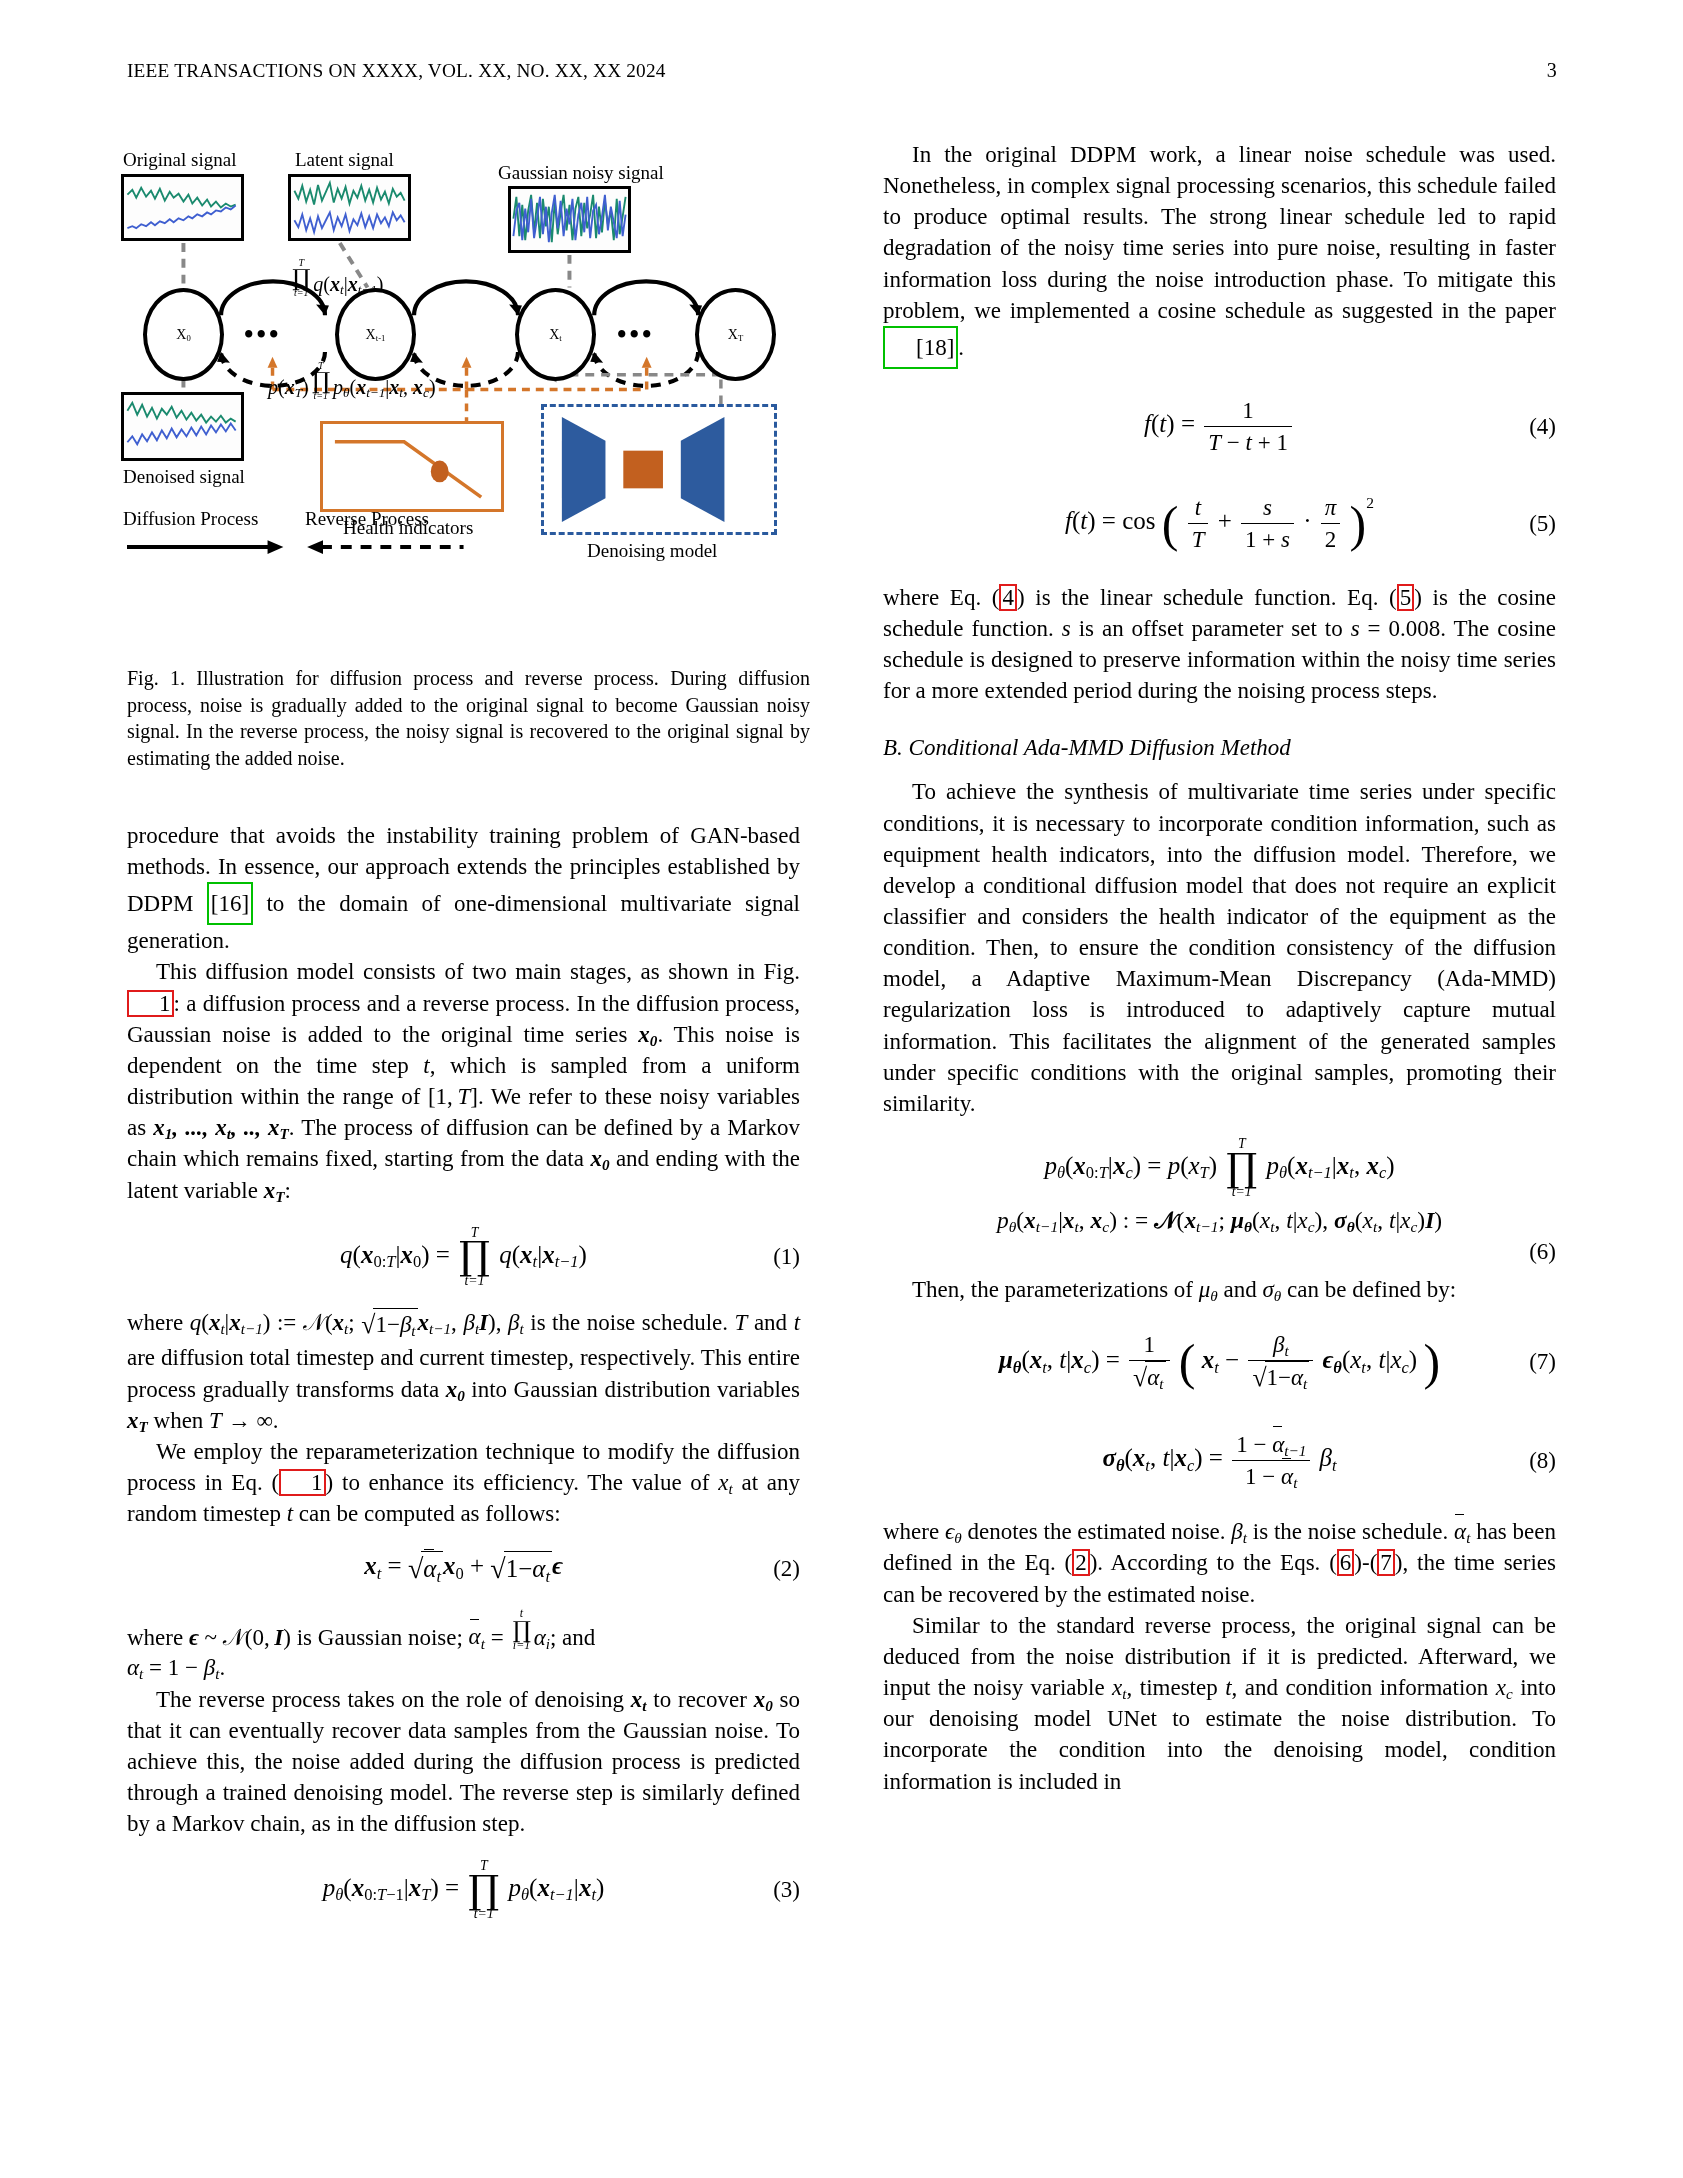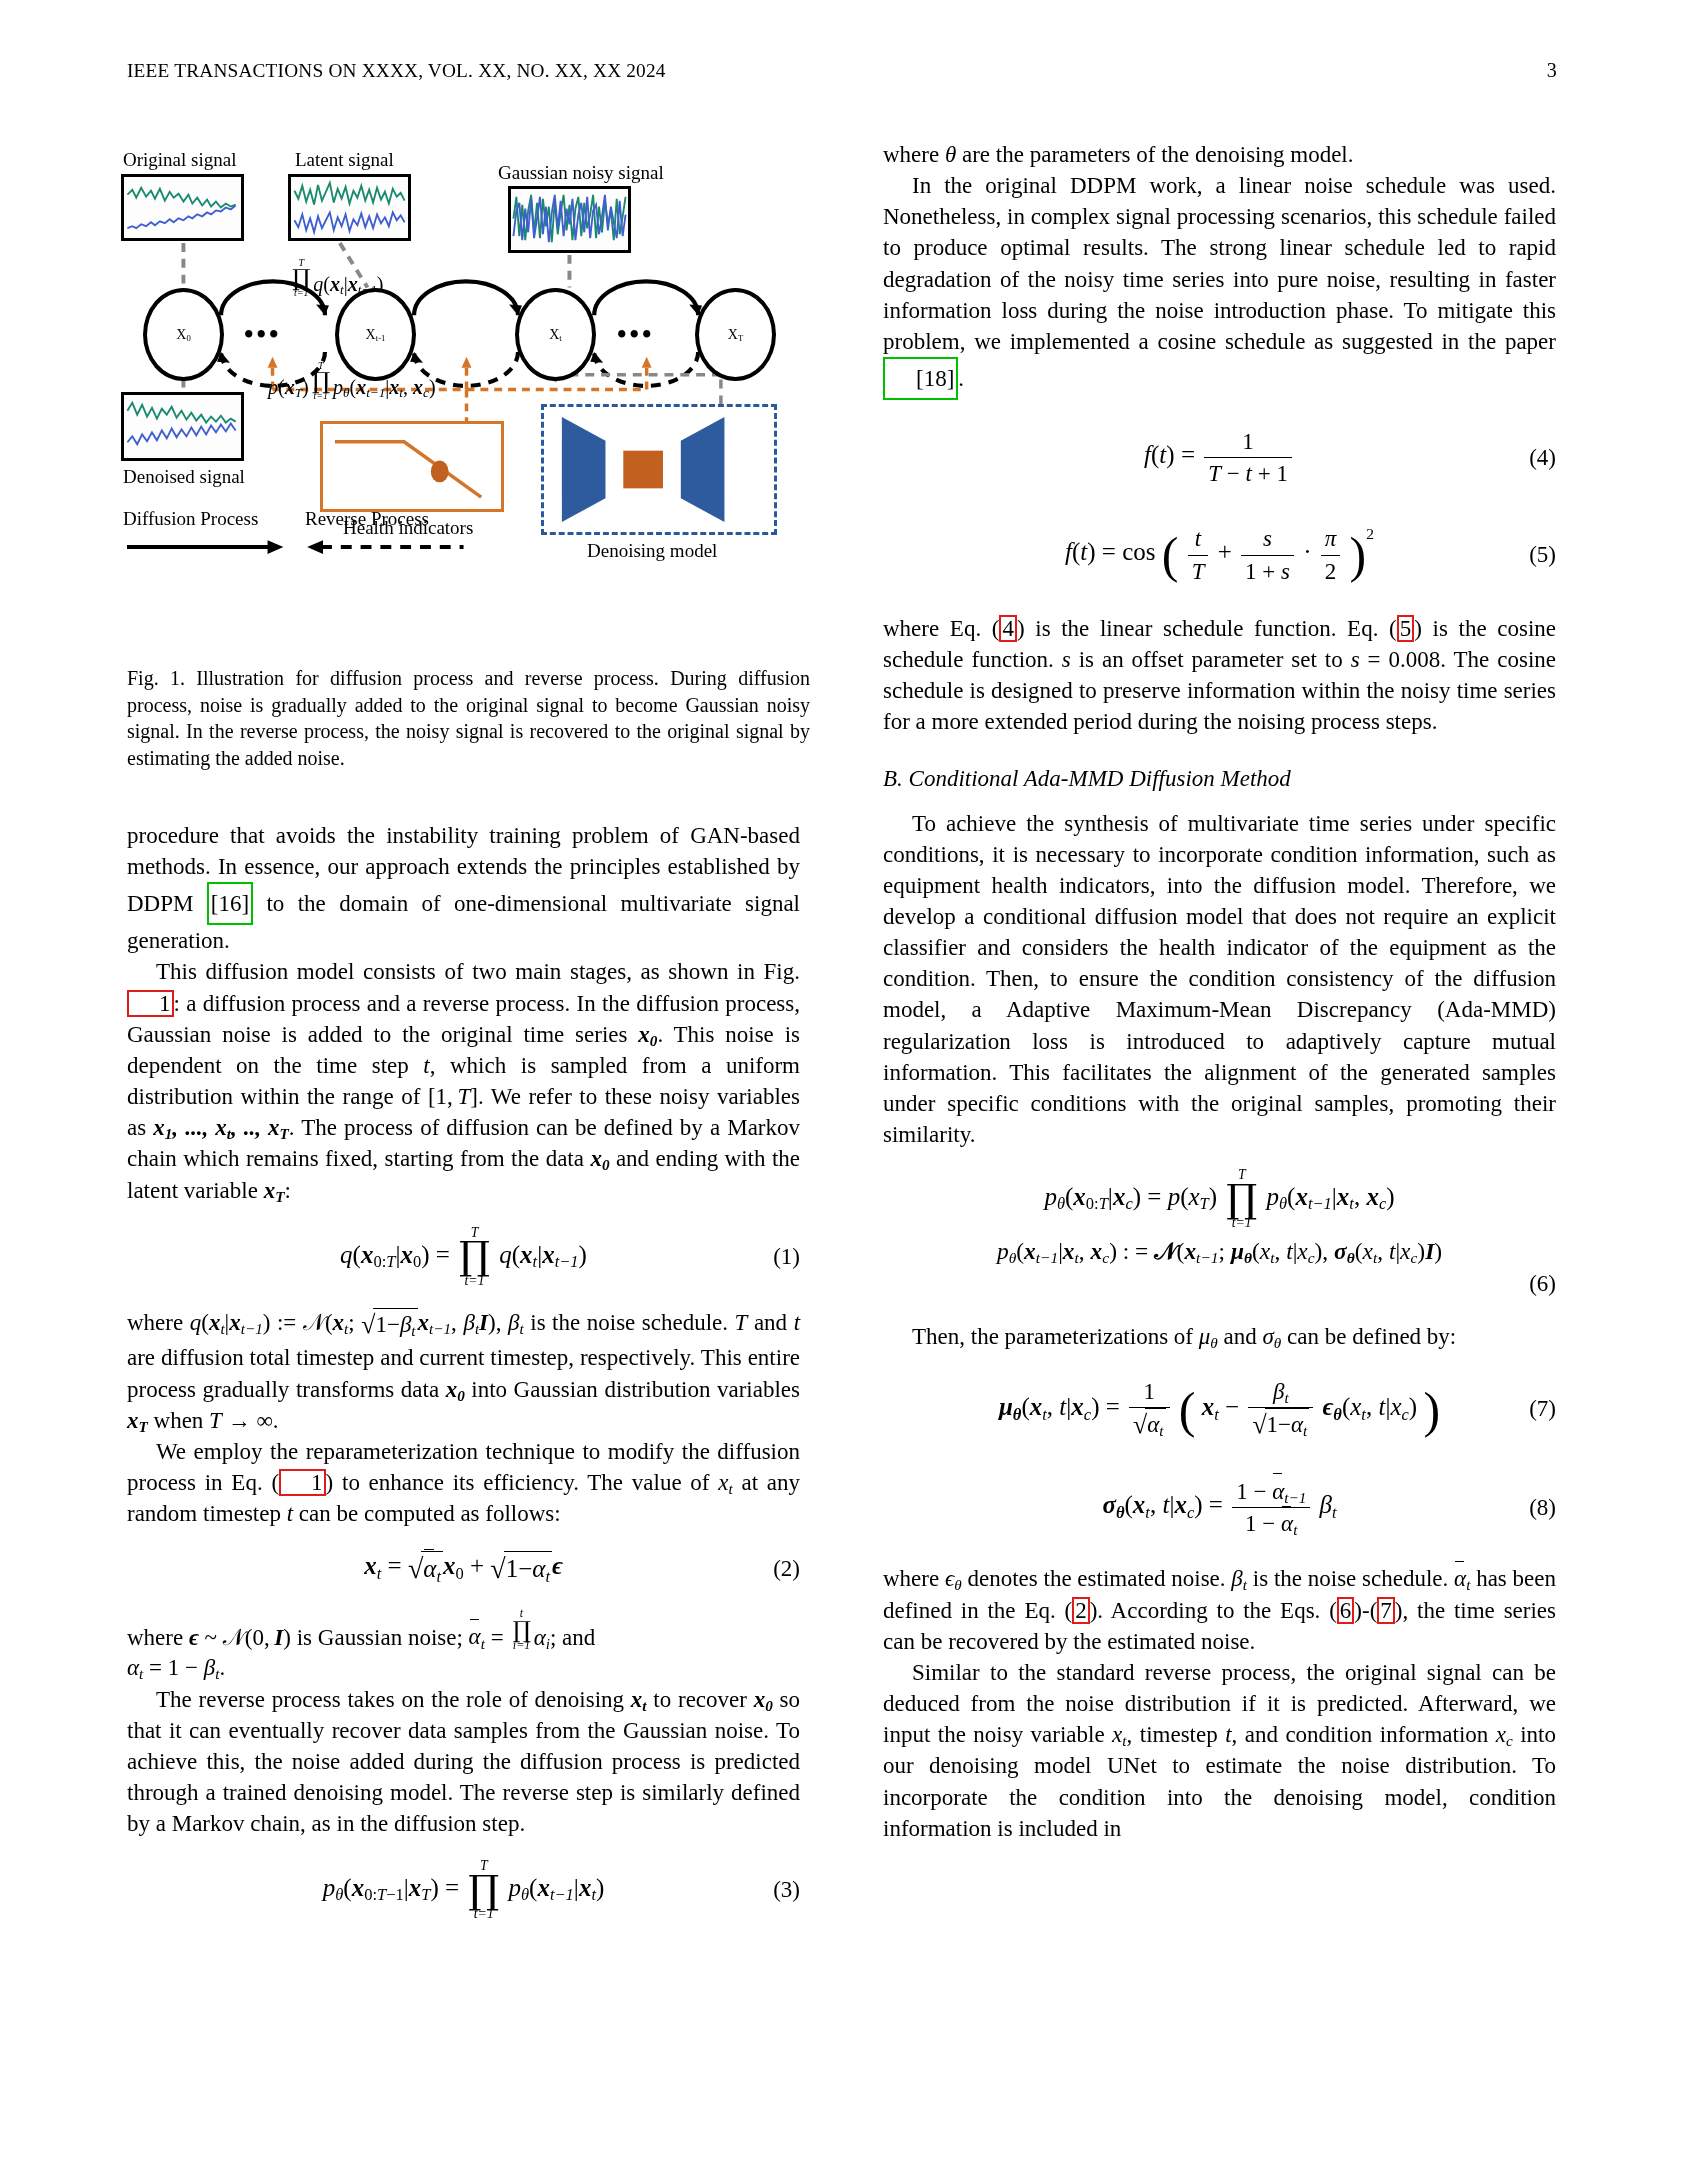--- a/index.html
+++ b/index.html
@@ -359,21 +359,20 @@
         <span class="mi">p</span><sub class="ms"><span class="mi">θ</span></sub><span class="mr">(</span><span class="mb">x</span><sub class="ms">0:<span class="mi">T</span>−1</sub><span class="mr">|</span><span class="mb">x</span><sub class="ms"><span class="mi">T</span></sub><span class="mr">) =</span>
         <span class="bigop"><span class="lim-top">T</span><span class="sym">∏</span><span class="lim-bot">t=1</span></span>
         <span class="mi">p</span><sub class="ms"><span class="mi">θ</span></sub><span class="mr">(</span><span class="mb">x</span><sub class="ms"><span class="mi">t−1</span></sub><span class="mr">|</span><span class="mb">x</span><sub class="ms"><span class="mi">t</span></sub><span class="mr">)</span>
       </span>
       <span class="tag">(3)</span>
     </div>
   </div>
 
   <div class="col col-right" style="top:139px;">
 
-    <p class="body noindent"><span>where </span><span class="mi">θ</span><span> are the parameters of the denoising model.</span></p>
 
     <p class="body"><span>In the original DDPM work, a linear noise schedule was used. Nonetheless, in complex signal processing scenarios, this schedule failed to produce optimal results. The strong linear schedule led to rapid degradation of the noisy time series into pure noise, resulting in faster information loss during the noise introduction phase. To mitigate this problem, we implemented a cosine schedule as suggested in the paper </span><span class="cite-green">[18]</span><span>.</span></p>
 
     <div class="eq" style="margin-top:26px; margin-bottom:30px;">
       <span class="eq-inner">
         <span class="mi">f</span><span class="mr">(</span><span class="mi">t</span><span class="mr">) =</span>
         <span class="frac"><span class="num"><span class="mr">1</span></span><span class="den"><span class="mi">T</span> <span class="mr">−</span> <span class="mi">t</span> <span class="mr">+ 1</span></span></span>
       </span>
       <span class="tag">(4)</span>
     </div>
@@ -411,21 +410,21 @@
     <div class="eq" style="margin-top:6px; margin-bottom:2px; font-size:23.4px;">
       <span class="eq-inner" style="white-space:nowrap;">
         <span class="mi">p</span><sub class="ms"><span class="mi">θ</span></sub><span class="mr">(</span><span class="mb">x</span><sub class="ms"><span class="mi">t−1</span></sub><span class="mr">|</span><span class="mb">x</span><sub class="ms"><span class="mi">t</span></sub><span class="mr">,</span> <span class="mb">x</span><sub class="ms"><span class="mi">c</span></sub><span class="mr">) : =</span>
         <span class="mr" style="font-family:'DejaVu Serif',serif; font-weight:bold;">𝒩</span><span class="mr">(</span><span class="mb">x</span><sub class="ms"><span class="mi">t−1</span></sub><span class="mr">;</span>
         <span class="mb">μ</span><sub class="ms"><span class="mb">θ</span></sub><span class="mr">(</span><span class="mi">x</span><sub class="ms"><span class="mi">t</span></sub><span class="mr">,</span> <span class="mi">t</span><span class="mr">|</span><span class="mi">x</span><sub class="ms"><span class="mi">c</span></sub><span class="mr">),</span>
         <span class="mb">σ</span><sub class="ms"><span class="mb">θ</span></sub><span class="mr">(</span><span class="mi">x</span><sub class="ms"><span class="mi">t</span></sub><span class="mr">,</span> <span class="mi">t</span><span class="mr">|</span><span class="mi">x</span><sub class="ms"><span class="mi">c</span></sub><span class="mr">)</span><span class="mb">I</span><span class="mr">)</span>
       </span>
     </div>
     <div style="text-align:right; font-size:23px; margin-top:-2px;">(6)</div>
 
-    <p class="body" style="margin-top:22px;"><span>Then, the parameterizations of </span><span class="mi">μ<sub class="ms">θ</sub></span><span> and </span><span class="mi">σ<sub class="ms">θ</sub></span><span> can be defined by:</span></p>
+    <p class="body" style="margin-top:6px;"><span>Then, the parameterizations of </span><span class="mi">μ<sub class="ms">θ</sub></span><span> and </span><span class="mi">σ<sub class="ms">θ</sub></span><span> can be defined by:</span></p>
 
     <div class="eq" style="margin-top:24px; margin-bottom:33px;">
       <span class="eq-inner">
         <span class="mb">μ</span><sub class="ms"><span class="mb">θ</span></sub><span class="mr">(</span><span class="mb">x</span><sub class="ms"><span class="mi">t</span></sub><span class="mr">,</span> <span class="mi">t</span><span class="mr">|</span><span class="mb">x</span><sub class="ms"><span class="mi">c</span></sub><span class="mr">) =</span>
         <span class="frac"><span class="num"><span class="mr">1</span></span><span class="den"><span class="sqrt"><span class="rad">√</span><span class="bar"><span class="mi">α</span><sub class="ms"><span class="mi">t</span></sub></span></span></span></span>
         <span class="paren-big">(</span>
         <span class="mb">x</span><sub class="ms"><span class="mi">t</span></sub> <span class="mr">−</span>
         <span class="frac"><span class="num"><span class="mi">β</span><sub class="ms"><span class="mi">t</span></sub></span><span class="den"><span class="sqrt"><span class="rad">√</span><span class="bar">1−<span class="mi">α</span><sub class="ms"><span class="mi">t</span></sub></span></span></span></span>
         <span class="mb">ϵ</span><sub class="ms"><span class="mb">θ</span></sub><span class="mr">(</span><span class="mi">x</span><sub class="ms"><span class="mi">t</span></sub><span class="mr">,</span> <span class="mi">t</span><span class="mr">|</span><span class="mi">x</span><sub class="ms"><span class="mi">c</span></sub><span class="mr">)</span>
         <span class="paren-big">)</span>

